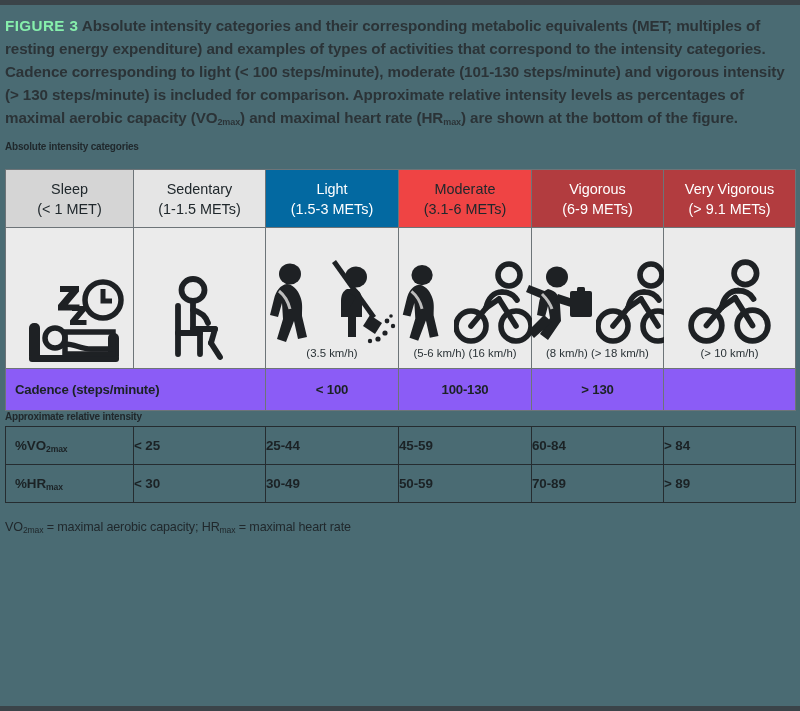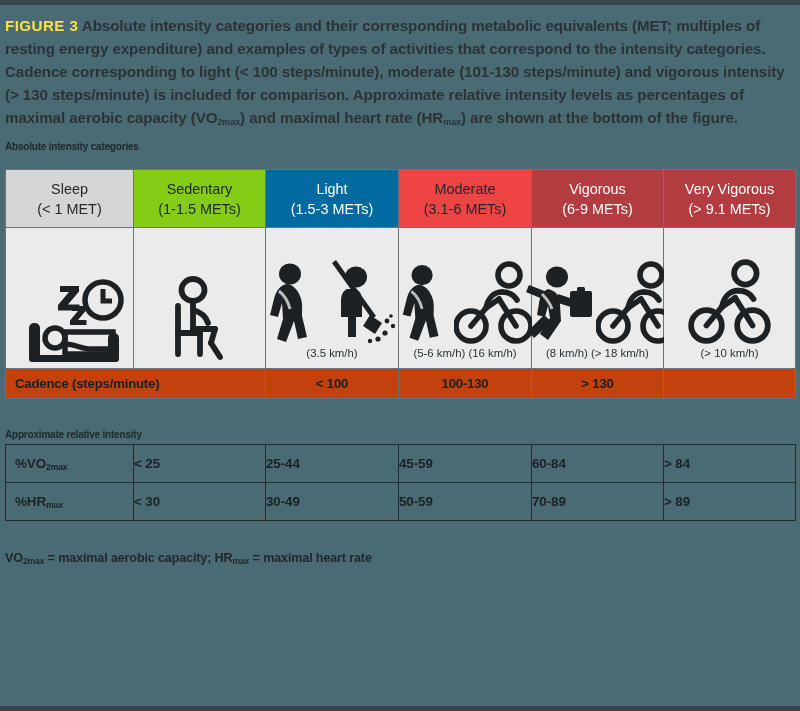--- a/index.html
+++ b/index.html
@@ -29,34 +29,34 @@
 
   
   .caption {
     font-size: 15.2px;
     font-weight: bold;
     color: #2b3337;
     line-height: 1.52;
     letter-spacing: -0.1px;
   }
   .caption .figlabel {
-    color: #fde047;
+    color: #86efac;
     letter-spacing: 0.4px;
   }
   .caption sub { font-size: 9px; vertical-align: baseline; position: relative; top: 2px; }
 
   
   .section-title {
     font-size: 10px;
     font-weight: bold;
     color: #20282c;
     letter-spacing: -0.2px;
   }
   #sec-abs { margin-top: 12px; }
-  #sec-rel { margin-top: 30px; }
+  #sec-rel { }
 
   
   .main-table {
     margin-top: 17px;
     width: 790px;
     border-collapse: collapse;
     table-layout: fixed;
   }
   .main-table td {
     border: 1px solid #6d7478;
@@ -100,22 +100,22 @@
   .speed {
     font-size: 11.4px;
     color: #2b3337;
     padding-bottom: 9px;
     white-space: nowrap;
   }
   .icon-cell.no-speed .icon-row-figs { padding-bottom: 0; }
 
   
   .cadence-row td {
-    height: 30px;
-    background: #c2410c;
+    height: 42px;
+    background: #8b5cf6;
     font-size: 13.2px;
     font-weight: bold;
     color: #1b2225;
     letter-spacing: -0.2px;
   }
   .cadence-label { text-align: left !important; padding-left: 9px; }
   .cadence-empty { }
 
   
   .rel-table {
@@ -131,23 +131,23 @@
     font-size: 13.4px;
     font-weight: bold;
     color: #1b2225;
     letter-spacing: -0.1px;
   }
   .rel-table td.rowlabel { text-align: left; padding-left: 9px; }
   .rel-table sub { font-size: 8.6px; font-weight: bold; vertical-align: baseline; position: relative; top: 2px; }
 
   
   .footnote {
-    margin-top: 30px;
+    margin-top: 17px;
     font-size: 12.6px;
-    font-weight: bold;
+    font-weight: normal;
     color: #20282c;
     letter-spacing: -0.15px;
   }
   .footnote sub { font-size: 8.6px; vertical-align: baseline; position: relative; top: 2px; }
 
   svg { display: block; }
 </style>
 </head>
 <body>
 
@@ -170,21 +170,21 @@
         <col style="width:132px">
         <col style="width:132px">
     </colgroup>
 
     <tbody>
         <tr>
       <td class="hdr" style="background:#d5d5d5">
         <span class="cat">Sleep</span>
         <span class="met">(&lt; 1 MET)</span>
       </td>
-      <td class="hdr" style="background:#84cc16">
+      <td class="hdr" style="background:#e5e5e5">
         <span class="cat">Sedentary</span>
         <span class="met">(1-1.5 METs)</span>
       </td>
       <td class="hdr dark" style="background:#0369a1">
         <span class="cat">Light</span>
         <span class="met">(1.5-3 METs)</span>
       </td>
       <td class="hdr" style="background:#ef4444">
         <span class="cat">Moderate</span>
         <span class="met">(3.1-6 METs)</span>

